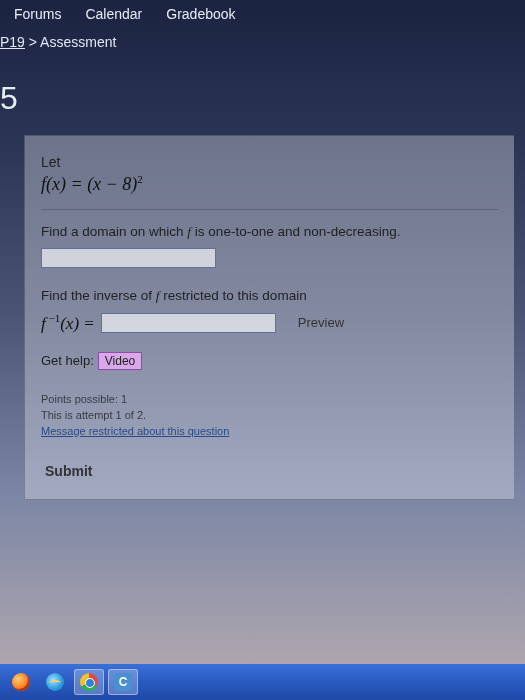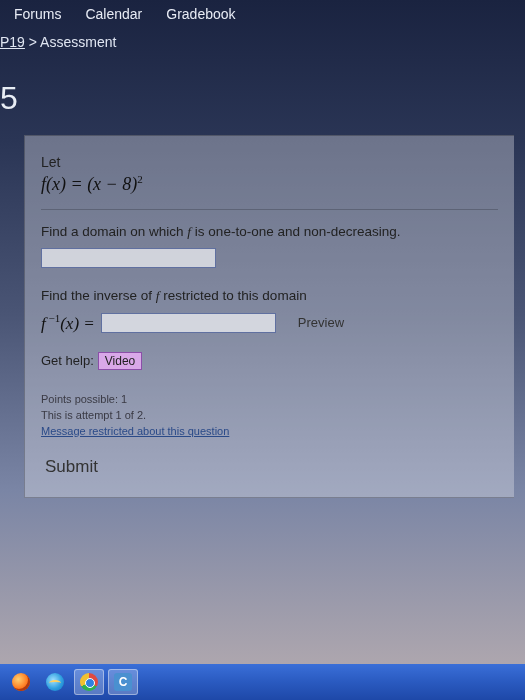--- a/index.html
+++ b/index.html
@@ -73,27 +73,28 @@
     background: #d9a8e8;
     color: #222;
     font-size: 12px;
     padding: 1px 6px;
     cursor:pointer;
     text-align:right;
   }
   .meta { font-size:11px; color:#3a3a44; margin-top:22px; line-height:1.45;}
   .meta a { color:#2a4a88; text-decoration:underline; cursor:pointer;}
   .submit {
-    margin-top: 14px;
-    font-size: 17px;
+    margin-top: 20px;
+    font-size: 14px;
     color: #333;
     background: none;
     border: none;
     padding: 4px 4px;
     cursor: pointer;
+    font-weight: bold;
   }
   .taskbar {
     position: absolute;
     left: 0; right: 0; bottom: 0;
     height: 36px;
     background: linear-gradient(180deg, #3a6fd8 0%, #2a5ac0 50%, #1e48a8 100%);
     display: flex; align-items: center;
     padding: 0 6px;
     gap: 4px;
   }

